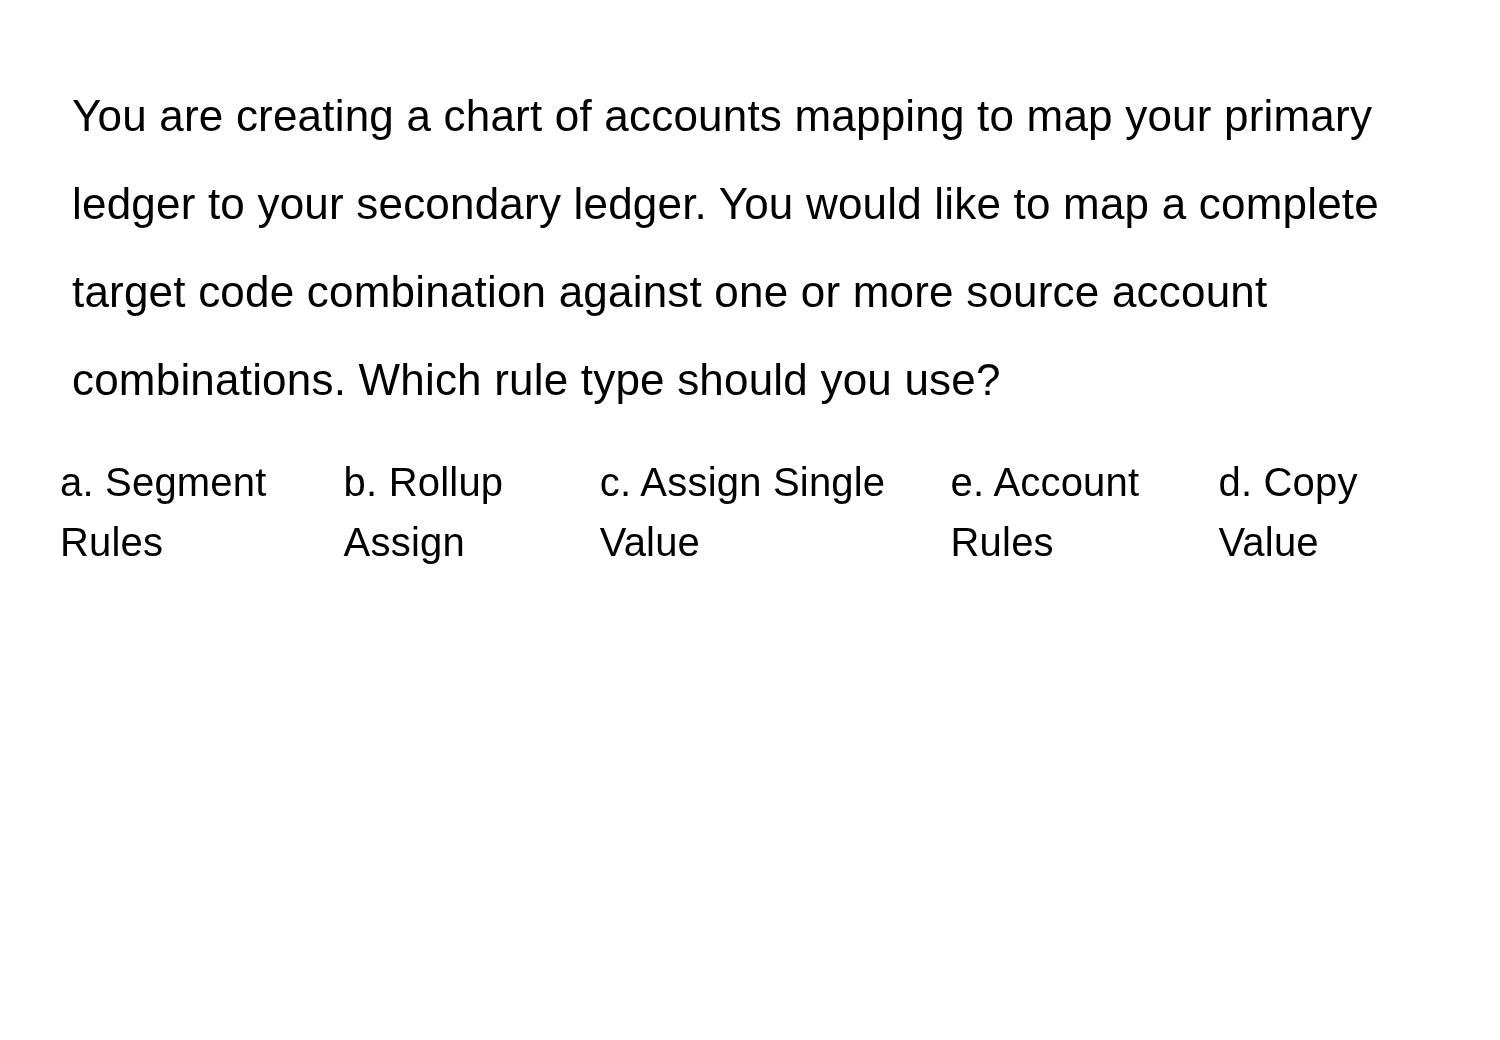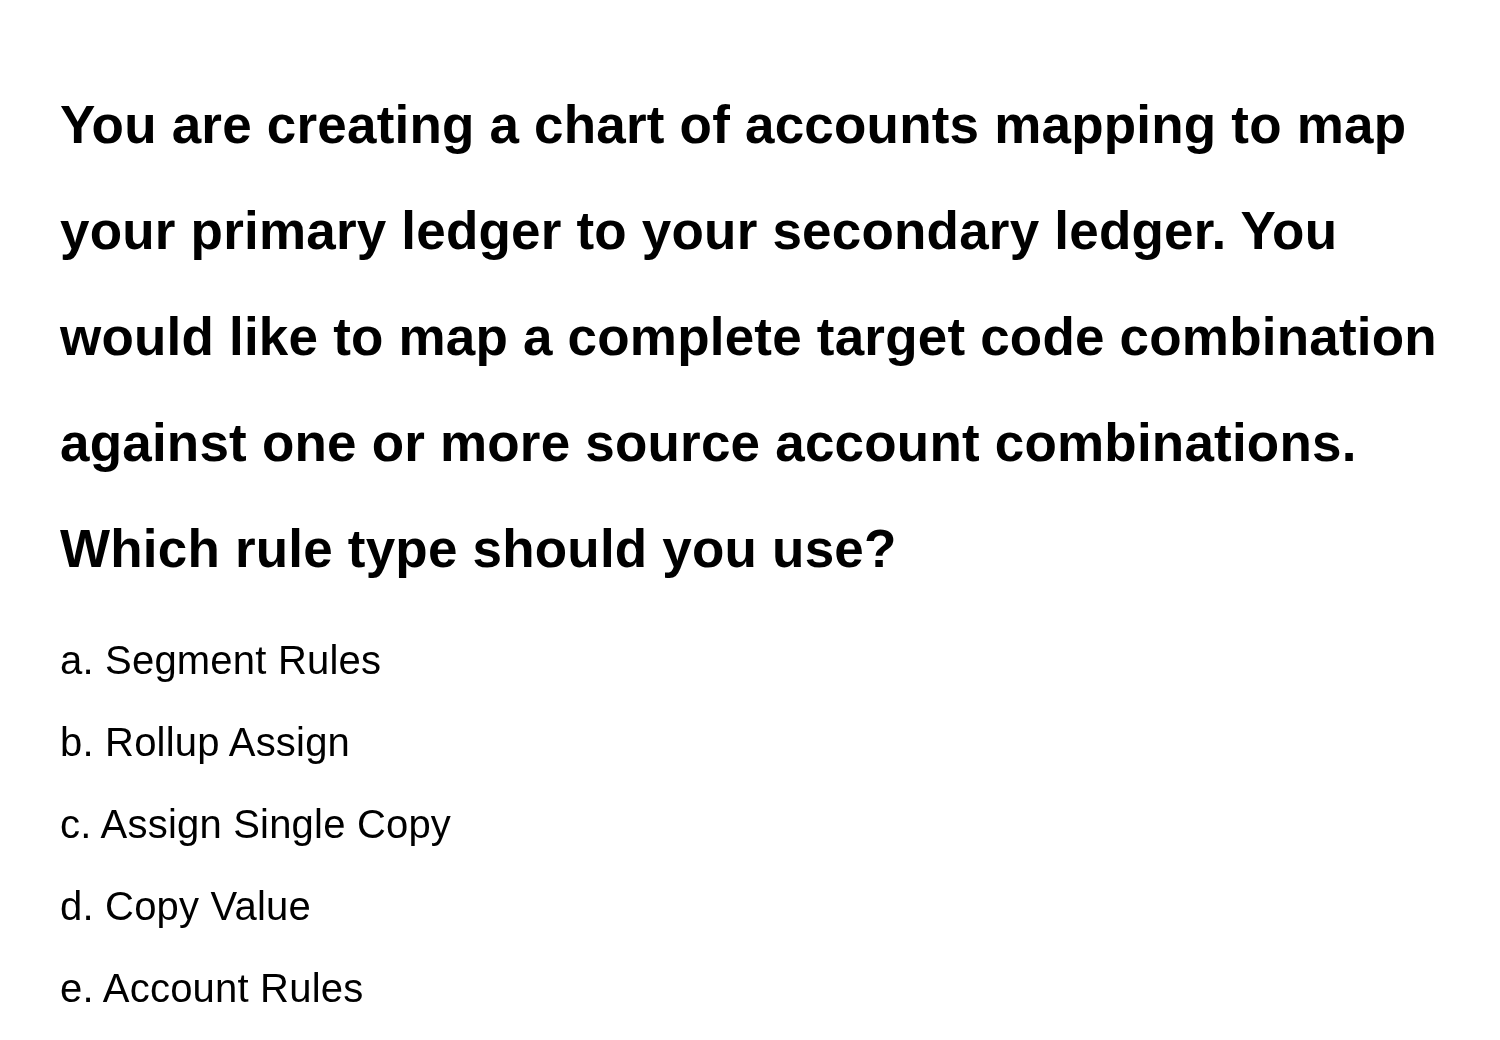--- a/index.html
+++ b/index.html
@@ -9,42 +9,43 @@
     }
     body {
       width: 1500px;
       height: 1040px;
       background: #ffffff;
       font-family: -apple-system, BlinkMacSystemFont, "Segoe UI", Helvetica, Arial, sans-serif;
       color: #000000;
       padding: 72px 60px 60px 60px;
     }
     .question-text {
-      font-size: 53px;
+      font-size: 44px;
       line-height: 2.0;
-      font-weight: 700;
+      font-weight: 400;
       margin-bottom: 28px;
       letter-spacing: 0.2px;
+      margin-left: 12px;
     }
     .options {
       display: flex;
-      flex-direction: column;
+      flex-direction: row;
     }
     .option {
       font-size: 40px;
       line-height: 1.5;
       font-weight: 400;
       margin-bottom: 22px;
       letter-spacing: 0.2px;
     }
   </style>
 </head>
 <body>
 
 <div class="question-text">You are creating a chart of accounts mapping to map your primary ledger to your secondary ledger. You would like to map a complete target code combination against one or more source account combinations. Which rule type should you use?</div>
 
 <div class="options">
   <div class="option">a. Segment Rules</div>
   <div class="option">b. Rollup Assign</div>
-  <div class="option">c. Assign Single Copy</div>
+  <div class="option">c. Assign Single Value</div>
+  <div class="option">e. Account Rules</div>
   <div class="option">d. Copy Value</div>
-  <div class="option">e. Account Rules</div>
 </div>
 
 </body></html>

